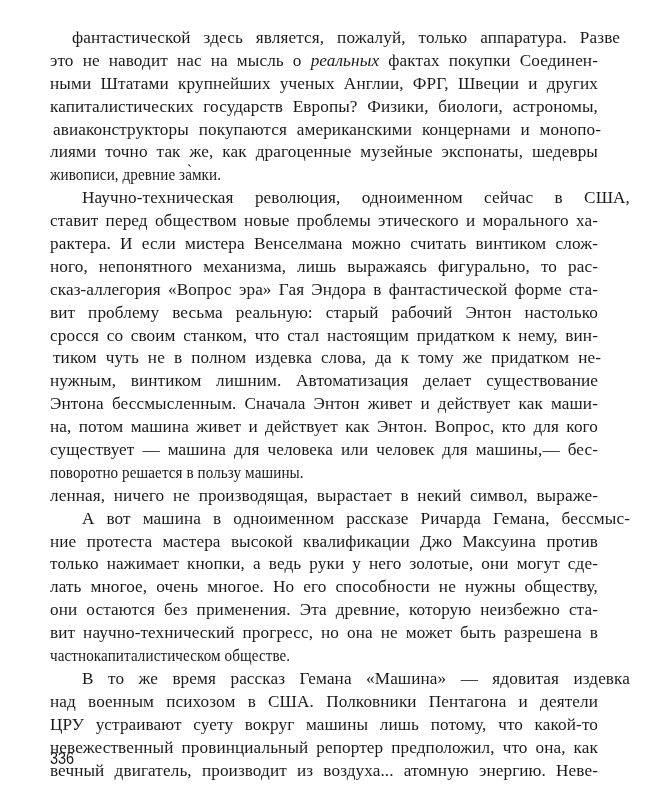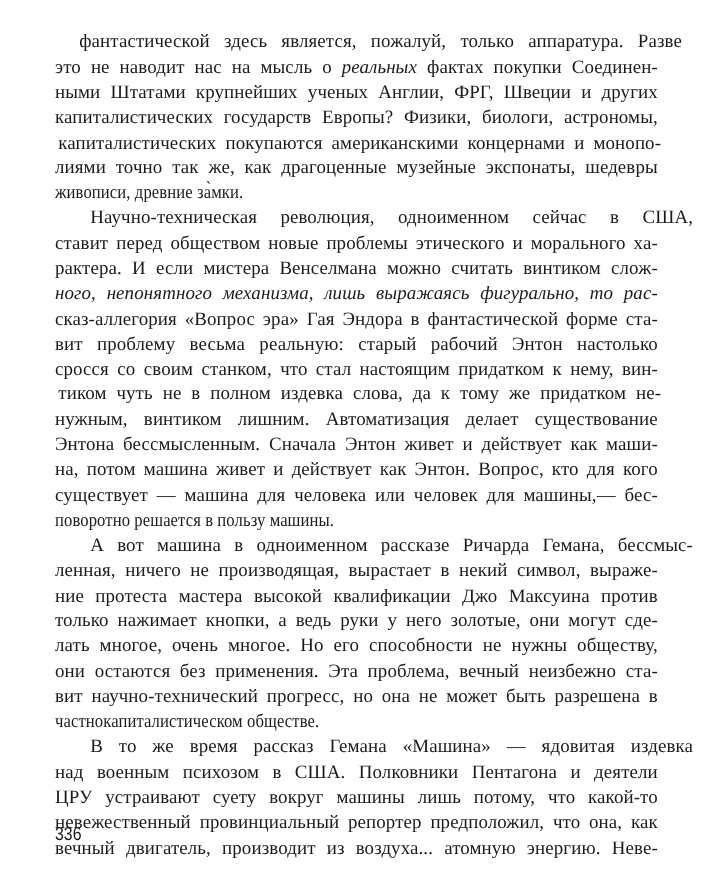--- a/index.html
+++ b/index.html
@@ -59,48 +59,48 @@
 </head>
 <body>
 
 <div class="page">
 
   <div>
     <span class="line" style="display: block; width: 548px; text-align-last: justify; margin-left: 22px;">фантастической здесь является, пожалуй, только аппаратура. Разве</span>
     <span class="line" style="display: block; width: 548px; text-align-last: justify;"><span>это не наводит нас на мысль о </span><em>реальных</em><span> фактах покупки Соединен-</span></span>
     <span class="line" style="display: block; width: 548px; text-align-last: justify;">ными Штатами крупнейших ученых Англии, ФРГ, Швеции и других</span>
     <span class="line" style="display: block; width: 548px; text-align-last: justify;">капиталистических государств Европы? Физики, биологи, астрономы,</span>
-    <span class="line indent-left" style="display: block; width: 548px; text-align-last: justify;">капиталистических покупаются американскими концернами и монопо-</span>
+    <span class="line indent-left" style="display: block; width: 548px; text-align-last: justify;">авиаконструкторы покупаются американскими концернами и монопо-</span>
     <span class="line" style="display: block; width: 548px; text-align-last: justify;">лиями точно так же, как драгоценные музейные экспонаты, шедевры</span>
     <span class="line last" style="display: block; width: auto; text-align-last: auto; transform: scaleX(0.88);">живописи, древние за̀мки.</span>
   </div>
 
   <div>
     <span class="line indent" style="display: block; width: 548px; text-align-last: justify;">Научно-техническая революция, одноименном сейчас в США,</span>
     <span class="line" style="display: block; width: 548px; text-align-last: justify;">ставит перед обществом новые проблемы этического и морального ха-</span>
     <span class="line" style="display: block; width: 548px; text-align-last: justify;">рактера. И если мистера Венселмана можно считать винтиком слож-</span>
-    <span class="line" style="display: block; width: 548px; text-align-last: justify; font-style: italic;">ного, непонятного механизма, лишь выражаясь фигурально, то рас-</span>
+    <span class="line" style="display: block; width: 548px; text-align-last: justify;">ного, непонятного механизма, лишь выражаясь фигурально, то рас-</span>
     <span class="line" style="display: block; width: 548px; text-align-last: justify;">сказ-аллегория «Вопрос эра» Гая Эндора в фантастической форме ста-</span>
     <span class="line" style="display: block; width: 548px; text-align-last: justify;">вит проблему весьма реальную: старый рабочий Энтон настолько</span>
     <span class="line" style="display: block; width: 548px; text-align-last: justify;">сросся со своим станком, что стал настоящим придатком к нему, вин-</span>
     <span class="line indent-left" style="display: block; width: 548px; text-align-last: justify;">тиком чуть не в полном издевка слова, да к тому же придатком не-</span>
     <span class="line" style="display: block; width: 548px; text-align-last: justify;">нужным, винтиком лишним. Автоматизация делает существование</span>
     <span class="line" style="display: block; width: 548px; text-align-last: justify;">Энтона бессмысленным. Сначала Энтон живет и действует как маши-</span>
     <span class="line" style="display: block; width: 548px; text-align-last: justify;">на, потом машина живет и действует как Энтон. Вопрос, кто для кого</span>
     <span class="line" style="display: block; width: 548px; text-align-last: justify;">существует — машина для человека или человек для машины,— бес-</span>
     <span class="line last" style="display: block; width: auto; text-align-last: auto; transform: scaleX(0.88);">поворотно решается в пользу машины.</span>
   </div>
 
   <div>
+    <span class="line" style="display: block; width: 548px; text-align-last: justify;">ленная, ничего не производящая, вырастает в некий символ, выраже-</span>
     <span class="line indent" style="display: block; width: 548px; text-align-last: justify;">А вот машина в одноименном рассказе Ричарда Гемана, бессмыс-</span>
-    <span class="line" style="display: block; width: 548px; text-align-last: justify;">ленная, ничего не производящая, вырастает в некий символ, выраже-</span>
     <span class="line" style="display: block; width: 548px; text-align-last: justify;">ние протеста мастера высокой квалификации Джо Максуина против</span>
     <span class="line" style="display: block; width: 548px; text-align-last: justify;">только нажимает кнопки, а ведь руки у него золотые, они могут сде-</span>
     <span class="line" style="display: block; width: 548px; text-align-last: justify;">лать многое, очень многое. Но его способности не нужны обществу,</span>
-    <span class="line" style="display: block; width: 548px; text-align-last: justify;">они остаются без применения. Эта проблема, вечный неизбежно ста-</span>
+    <span class="line" style="display: block; width: 548px; text-align-last: justify;">они остаются без применения. Эта древние, которую неизбежно ста-</span>
     <span class="line" style="display: block; width: 548px; text-align-last: justify;">вит научно-технический прогресс, но она не может быть разрешена в</span>
     <span class="line last" style="display: block; width: auto; text-align-last: auto; transform: scaleX(0.88);">частнокапиталистическом обществе.</span>
   </div>
 
   <div>
     <span class="line indent" style="display: block; width: 548px; text-align-last: justify;">В то же время рассказ Гемана «Машина» — ядовитая издевка</span>
     <span class="line" style="display: block; width: 548px; text-align-last: justify;">над военным психозом в США. Полковники Пентагона и деятели</span>
     <span class="line" style="display: block; width: 548px; text-align-last: justify;">ЦРУ устраивают суету вокруг машины лишь потому, что какой-то</span>
     <span class="line" style="display: block; width: 548px; text-align-last: justify;">невежественный провинциальный репортер предположил, что она, как</span>
     <span class="line" style="display: block; width: 548px; text-align-last: justify;">вечный двигатель, производит из воздуха... атомную энергию. Неве-</span>

